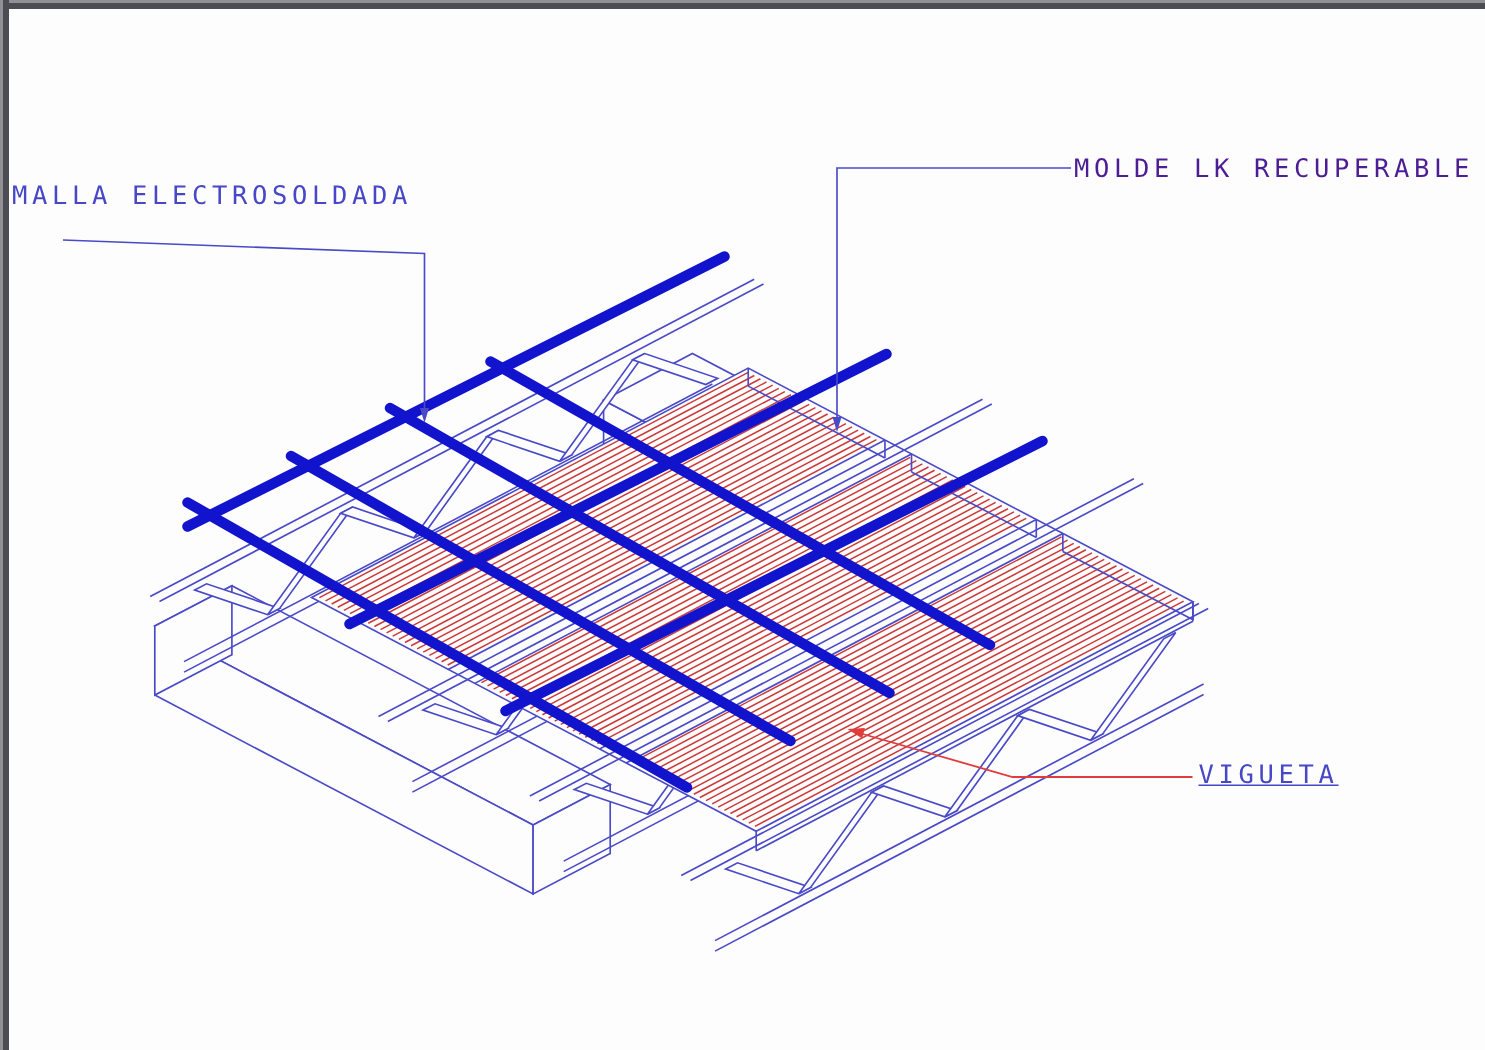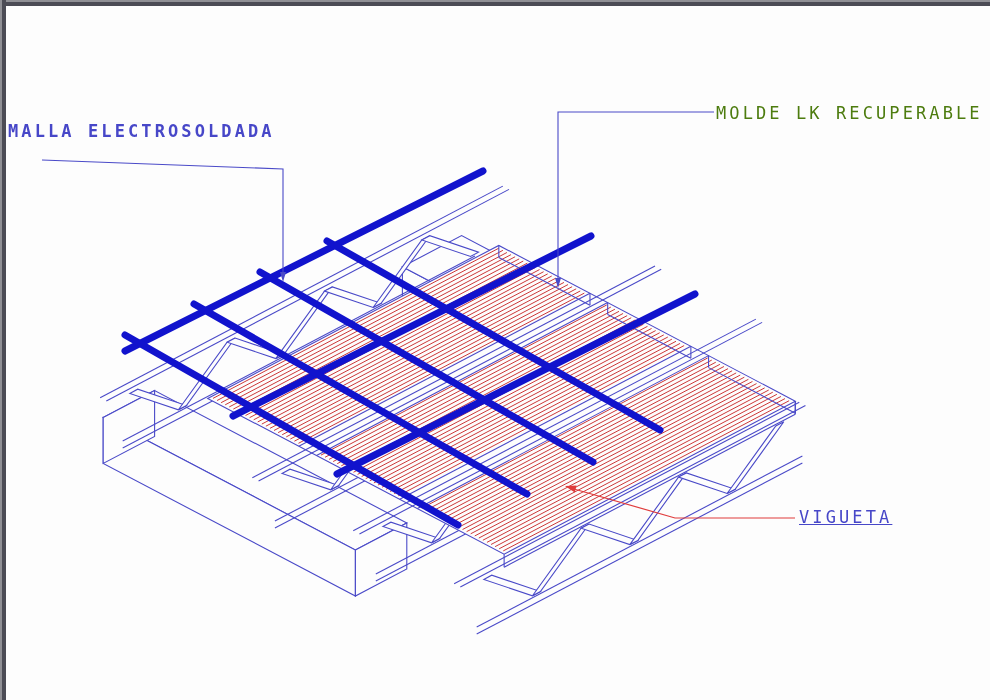--- a/index.html
+++ b/index.html
@@ -178,15 +178,15 @@
   <g id="g-leaders">
       <polyline points="42,160 283,169 283,273" fill="none" stroke="#4a4ac8" stroke-width="1.1"></polyline>
       <polygon points="283,282 280,272 286,272" fill="#4a4ac8"></polygon>
       <polyline points="714,112 558,112 558,279" fill="none" stroke="#4a4ac8" stroke-width="1.1"></polyline>
       <polygon points="558,288 555,278 561,278" fill="#4a4ac8"></polygon>
       <polyline points="795,518 675,518 574,489" fill="none" stroke="#e03c3c" stroke-width="1.2"></polyline>
       <polygon points="565,486 576.6,485.4 574.8,492.4" fill="#e03c3c"></polygon>
     </g>
 </svg>
 
-<div class="cad-label" id="label-malla" style="color: rgb(71, 71, 200); font-weight: bold;">MALLA ELECTROSOLDADA</div>
-<div class="cad-label" id="label-molde" style="color: #4d7c0f;">MOLDE LK RECUPERABLE</div>
+<div class="cad-label" id="label-malla" style="color: rgb(71, 71, 200);">MALLA ELECTROSOLDADA</div>
+<div class="cad-label" id="label-molde" style="color: #4c1d95;">MOLDE LK RECUPERABLE</div>
 <div class="cad-label" id="label-vigueta" style="color: rgb(71, 71, 200);">VIGUETA</div>
 
 </body></html>

